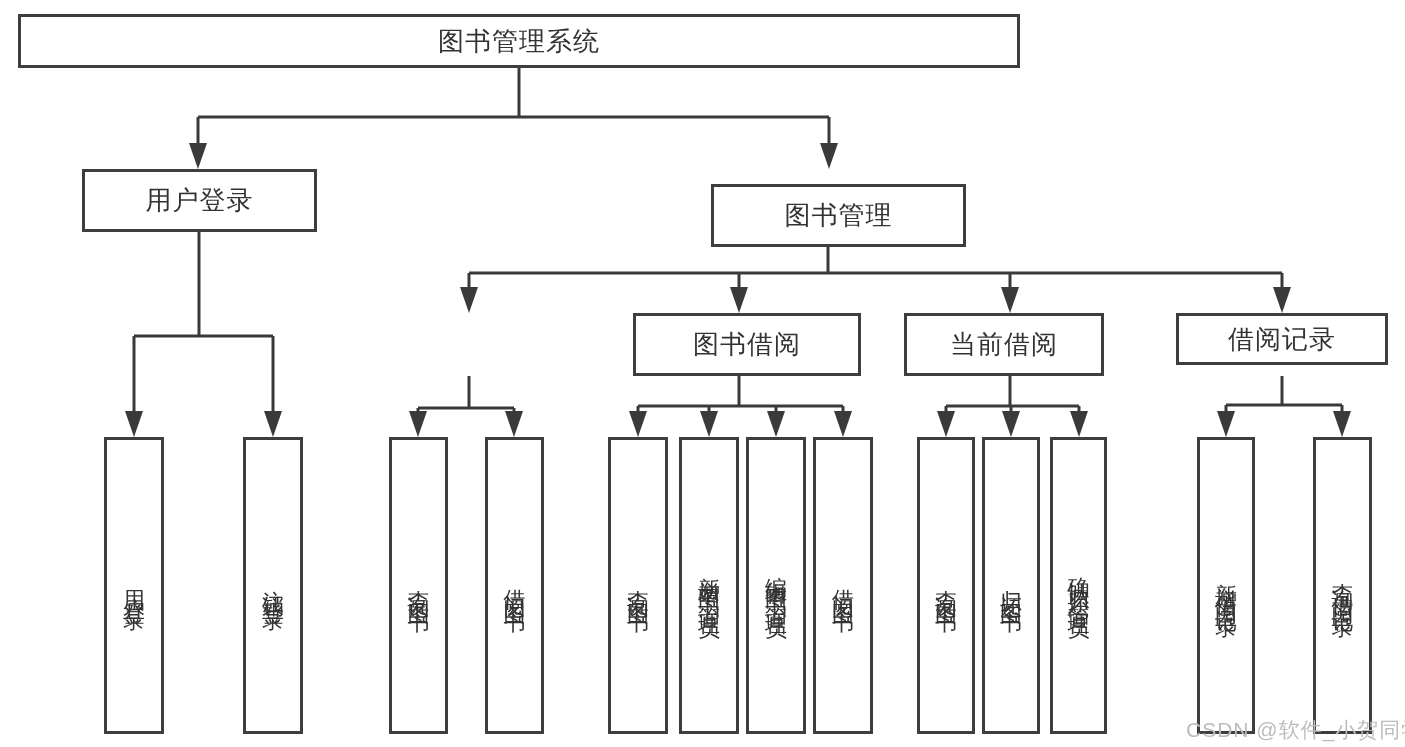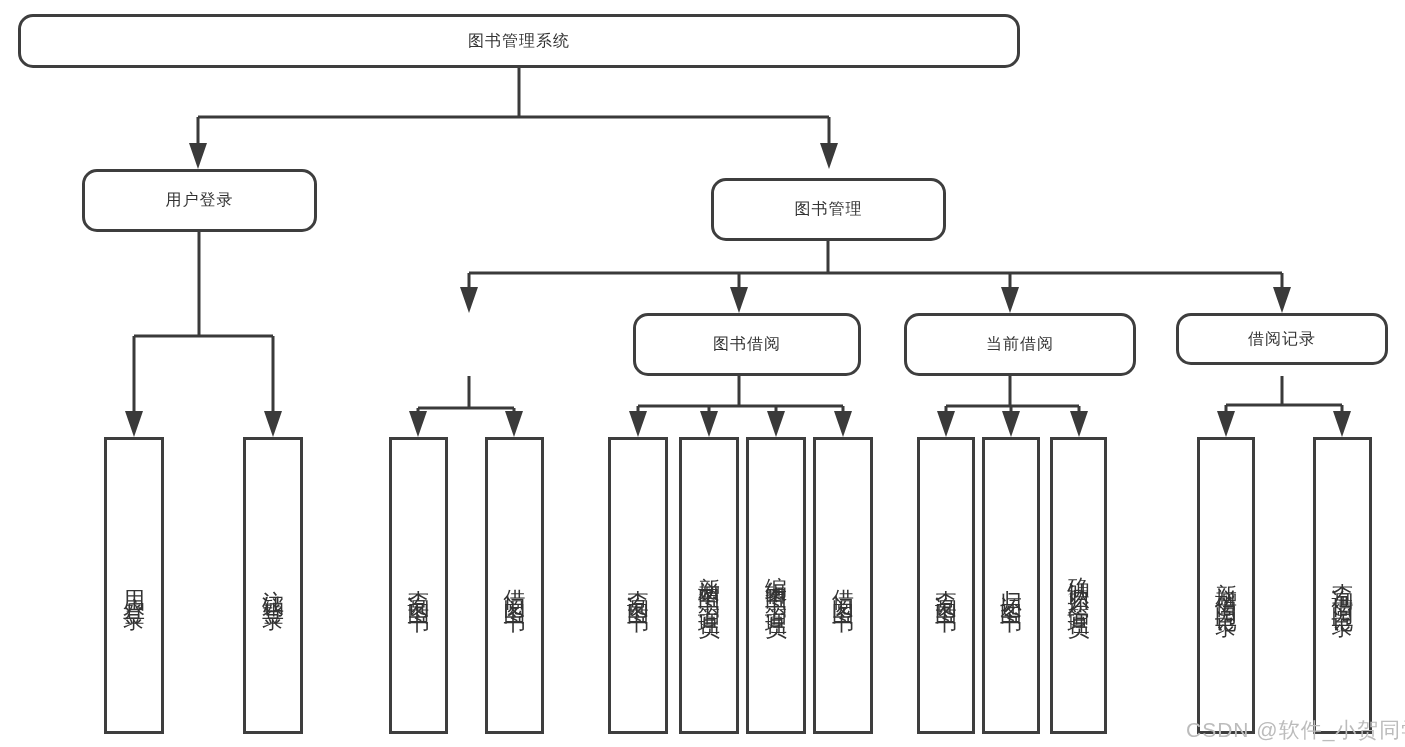--- a/index.html
+++ b/index.html
@@ -18,21 +18,21 @@
   .box {
     position: absolute;
     box-sizing: border-box;
     border: 3px solid #3e3e3e;
     background: #ffffff;
     display: flex;
     align-items: center;
     justify-content: center;
     color: #333333;
   }
-  .hbox { font-size: 16px; letter-spacing: 1px; border-radius: 15px; }
+  .hbox { font-size: 26px; letter-spacing: 1px; }
   .vtext {
     writing-mode: vertical-rl;
     text-orientation: mixed;
     font-size: 22px;
     letter-spacing: 7px;
     line-height: 1;
     color: #333333;
   }
   .vtext.long { letter-spacing: 6px; }
   .watermark {
@@ -90,28 +90,28 @@
     </g>
   </svg>
 
   <div class="box hbox" style="left:18px;top:14px;width:1002px;height:54px">
     <span>图书管理系统</span>
   </div>
 
   <div class="box hbox" style="left:82px;top:169px;width:235px;height:63px">
     <span>用户登录</span>
   </div>
-  <div class="box hbox" style="left:711px;top:178px;width:235px;height:63px">
+  <div class="box hbox" style="left:711px;top:184px;width:255px;height:63px">
     <span>图书管理</span>
   </div>
 
   <div class="box hbox" style="left:633px;top:313px;width:228px;height:63px">
     <span>图书借阅</span>
   </div>
-  <div class="box hbox" style="left:904px;top:313px;width:232px;height:63px">
+  <div class="box hbox" style="left:904px;top:313px;width:200px;height:63px">
     <span>当前借阅</span>
   </div>
   <div class="box hbox" style="left:1176px;top:313px;width:212px;height:52px">
     <span>借阅记录</span>
   </div>
 
   <div class="box" style="left:104px;top:437px;width:60px;height:297px">
     <span class="vtext">用户登录</span>
   </div>
   <div class="box" style="left:243px;top:437px;width:60px;height:297px">

